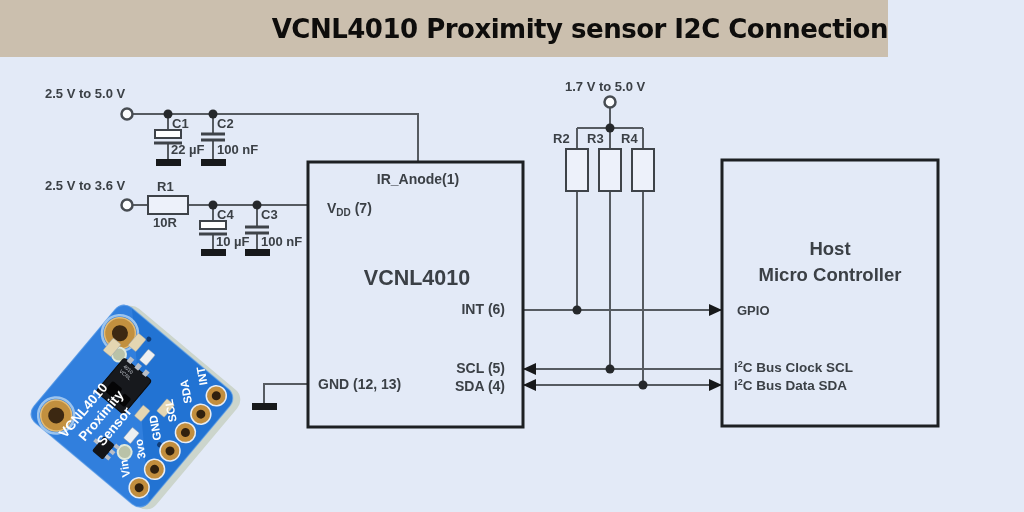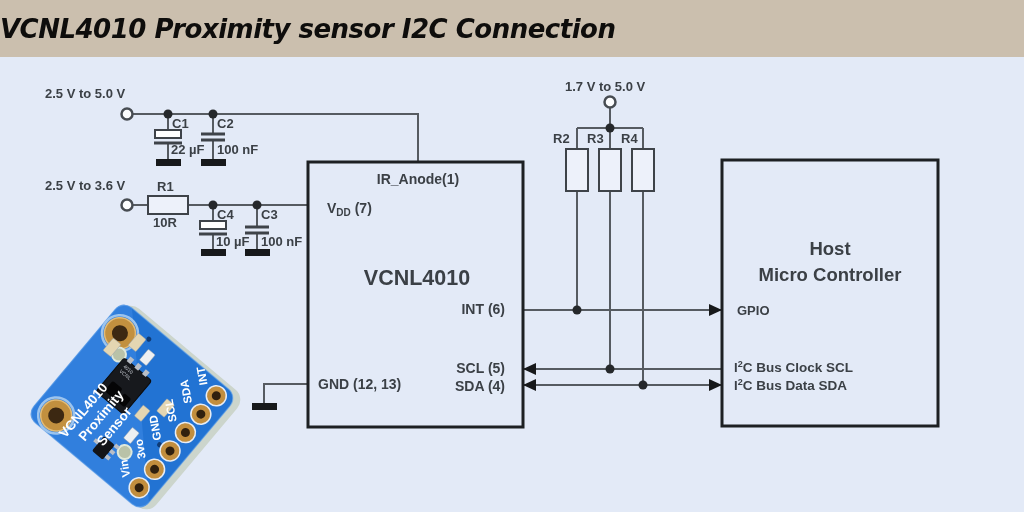--- a/index.html
+++ b/index.html
@@ -1,17 +1,17 @@
 <!DOCTYPE html>
 <html><head>
 <meta charset="utf-8">
 <style>
   html,body{margin:0;padding:0;}
   #stage{position:relative;width:1024px;height:512px;overflow:hidden;background:#e3eaf7;font-family:"Liberation Sans",sans-serif;}
-  #banner{position:absolute;left:0;top:0;width:1024px;height:57px;background:#cbbfae;display:flex;align-items:center;justify-content:flex-start;font-style:italic;}
+  #banner{position:absolute;left:0;top:0;width:888px;height:57px;background:#cbbfae;display:flex;align-items:center;justify-content:flex-end;}
   #banner .title{font-family:"DejaVu Sans",sans-serif;font-weight:700;font-size:26px;color:#0e0d0c;letter-spacing:-0.5px;}
   #schem{position:absolute;left:0;top:0;width:1024px;height:512px;}
   text{fill:#3b4046;font-family:"Liberation Sans",sans-serif;font-weight:700;}
   .lbl{font-size:13px;}
   .pin{font-size:14px;}
   .chipname{font-size:21.5px;}
   .hostname{font-size:18.5px;}
   .wire{stroke:#565b61;stroke-width:2;fill:none;}
   .plate{stroke:#3e4349;stroke-width:3;fill:none;}
   .rbox{stroke:#3e4349;stroke-width:2;fill:#edf1fa;}

